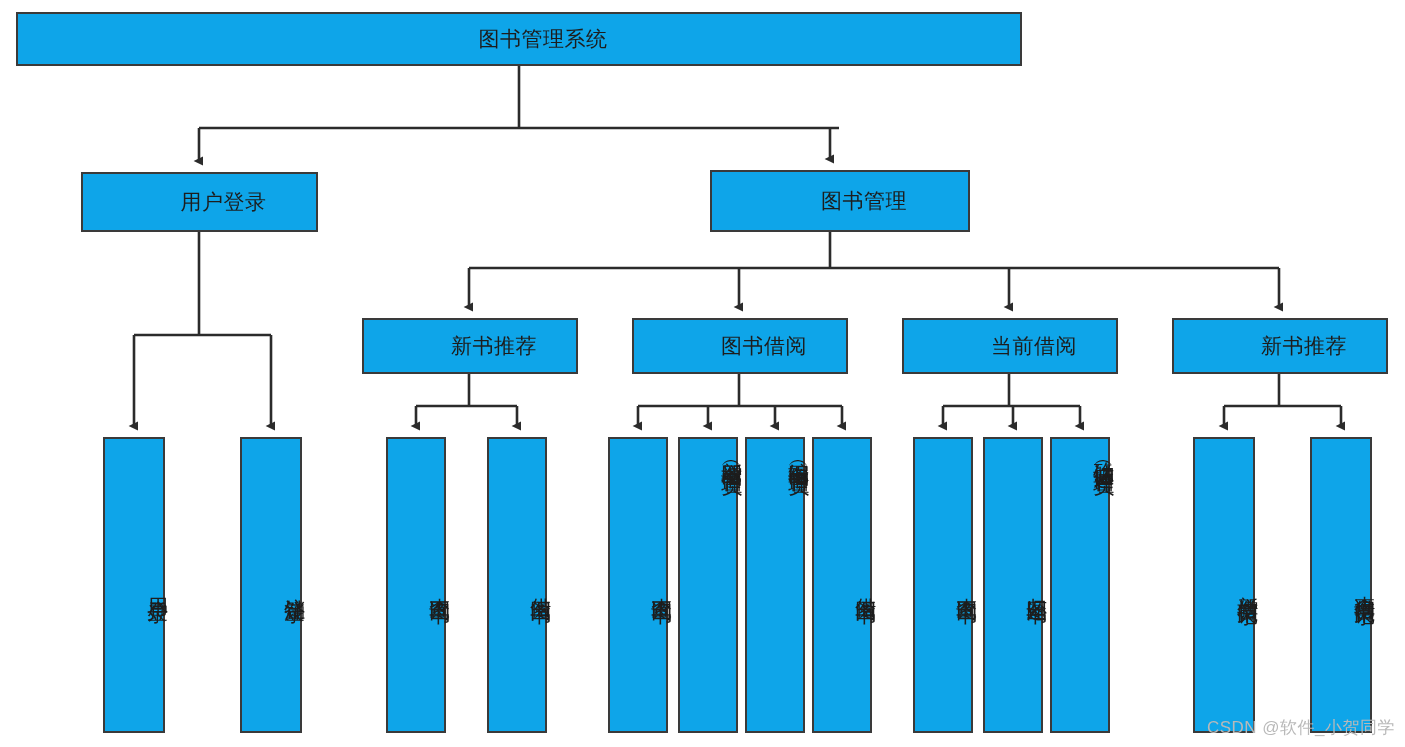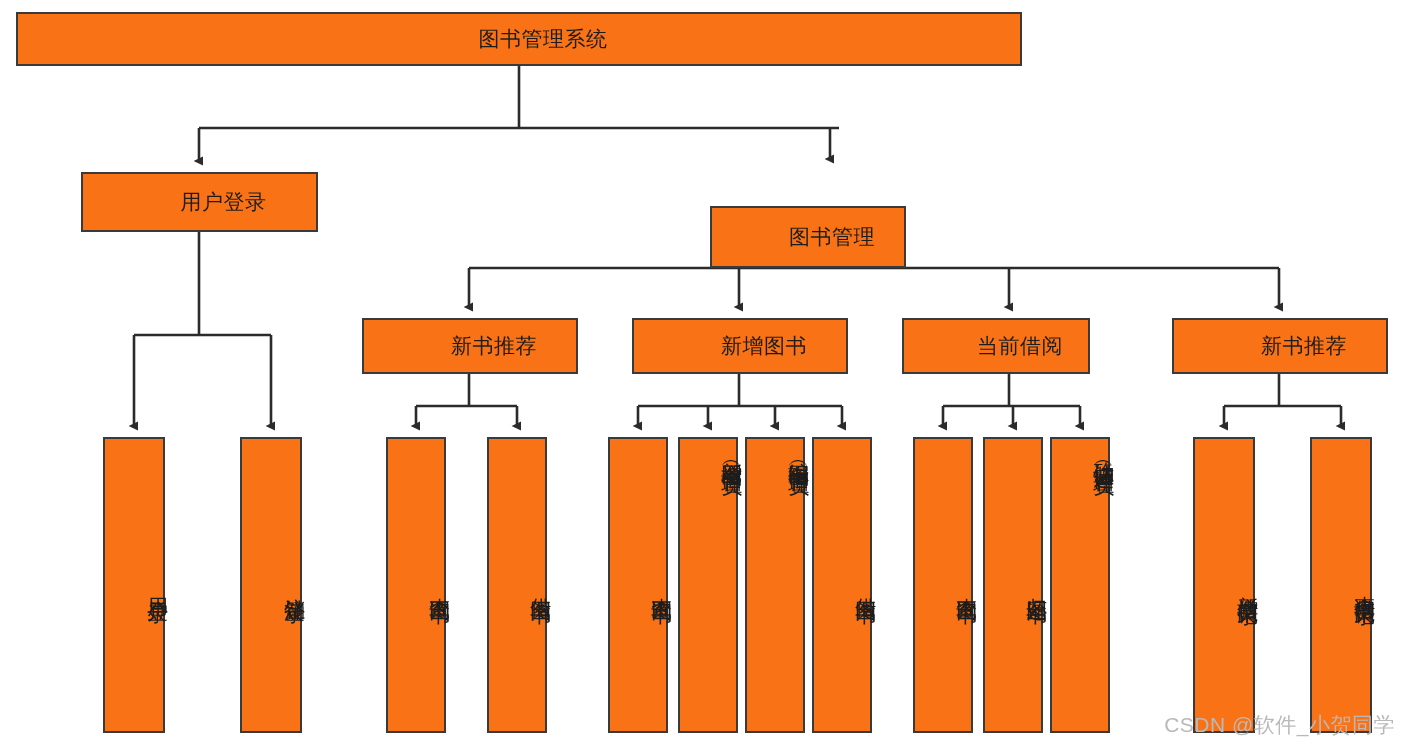--- a/index.html
+++ b/index.html
@@ -21,21 +21,21 @@
     position: absolute;
     left: 0;
     top: 0;
     width: 1405px;
     height: 747px;
     pointer-events: none;
   }
   .node {
     position: absolute;
     box-sizing: border-box;
-    background: #f97316;
+    background: #0ea5e9;
     border: 2.5px solid #3a3a3a;
     display: flex;
     align-items: center;
     justify-content: center;
     color: #222222;
     padding-left: 48px;
   }
   .node-label {
     font-size: 21px;
     line-height: 1.25;
@@ -57,21 +57,21 @@
     white-space: nowrap;
   }
   .node.leaf.vcenter {
     align-items: center;
     padding-top: 0;
   }
   .watermark {
     position: absolute;
     right: 10px;
     bottom: 8px;
-    font-size: 21px;
+    font-size: 17px;
     color: #b9b9b9;
     letter-spacing: 0.5px;
     white-space: nowrap;
   }
 </style>
 </head>
 <body>
 
 <div id="canvas">
 
@@ -125,31 +125,31 @@
     </g>
   </svg>
 
   <div class="node" style="left:16px;top:12px;width:1006px;height:54px;">
     <span class="node-label">图书管理系统</span>
   </div>
 
   <div class="node" style="left:81px;top:172px;width:237px;height:60px;">
     <span class="node-label">用户登录</span>
   </div>
-  <div class="node" style="left:710px;top:170px;width:196px;height:62px;margin-top:36px;">
+  <div class="node" style="left:710px;top:170px;width:260px;height:62px;">
     <span class="node-label">图书管理</span>
   </div>
 
   <div class="node" style="left:362px;top:318px;width:216px;height:56px;font-family:Liberation Serif, serif;">
     <span class="node-label">新书推荐</span>
   </div>
   <div class="node" style="left:632px;top:318px;width:216px;height:56px;">
-    <span class="node-label">新增图书</span>
-  </div>
-  <div class="node" style="left:902px;top:318px;width:188px;height:56px;">
+    <span class="node-label">图书借阅</span>
+  </div>
+  <div class="node" style="left:902px;top:318px;width:216px;height:56px;">
     <span class="node-label">当前借阅</span>
   </div>
   <div class="node" style="left:1172px;top:318px;width:216px;height:56px;">
     <span class="node-label">新书推荐</span>
   </div>
 
   <div class="node leaf vcenter" style="left:103px;top:437px;width:62px;height:296px;">
     <span class="node-label">用户登录</span>
   </div>
   <div class="node leaf vcenter" style="left:240px;top:437px;width:62px;height:296px;">

